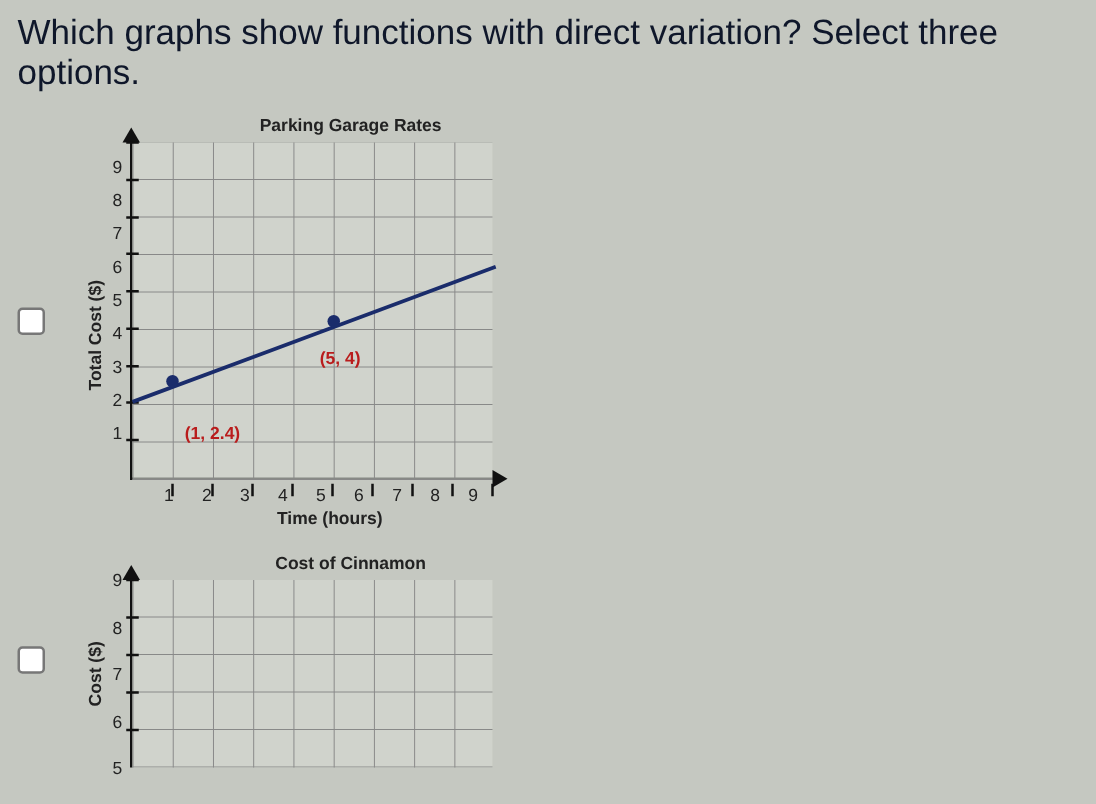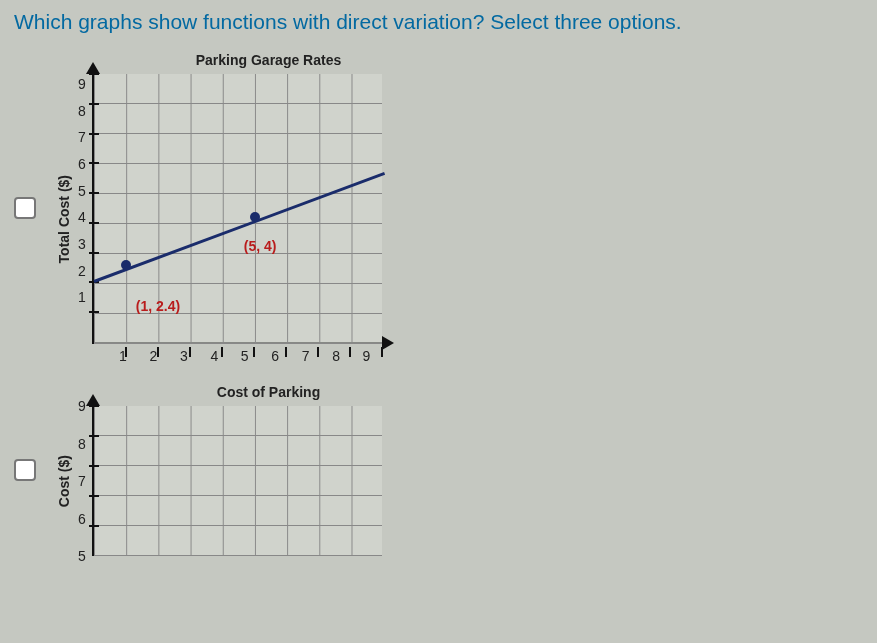--- a/index.html
+++ b/index.html
@@ -5,28 +5,28 @@
     * { margin: 0; padding: 0; box-sizing: border-box; }
     body {
       width: 877px;
       height: 643px;
       font-family: Arial, sans-serif;
       background: #c5c8c1;
       padding: 10px 14px;
       overflow: hidden;
     }
     .question {
-      font-size: 21px;
-      color: #0369a1;
+      font-size: 28px;
+      color: #0f172a;
       margin-bottom: 18px;
     }
     .option-row {
       display: flex;
       align-items: center;
-      gap: 20px;
+      gap: 32px;
       margin-bottom: 20px;
       margin-top: 12px;
     }
     .checkbox {
       width: 22px;
       height: 22px;
       border: 2px solid #777;
       border-radius: 4px;
       background: #fff;
       flex-shrink: 0;
@@ -253,29 +253,30 @@
           <div class="x-tick">1</div>
           <div class="x-tick">2</div>
           <div class="x-tick">3</div>
           <div class="x-tick">4</div>
           <div class="x-tick">5</div>
           <div class="x-tick">6</div>
           <div class="x-tick">7</div>
           <div class="x-tick">8</div>
           <div class="x-tick">9</div>
         </div>
+        <div class="x-label">Time (hours)</div>
       </div>
     </div>
   </div>
 </div>
 
 <div class="option-row">
   <div class="checkbox"></div>
   <div class="chart-area">
-    <div class="chart-title">Cost of Parking</div>
+    <div class="chart-title">Cost of Cinnamon</div>
     <div class="chart-wrap">
       <div class="y-label">Cost ($)</div>
       <div class="y-ticks" style="height:150px; padding-bottom:0;">
         <div class="y-tick">9</div>
         <div class="y-tick">8</div>
         <div class="y-tick">7</div>
         <div class="y-tick">6</div>
         <div class="y-tick">5</div>
       </div>
       <div class="plot-box">

